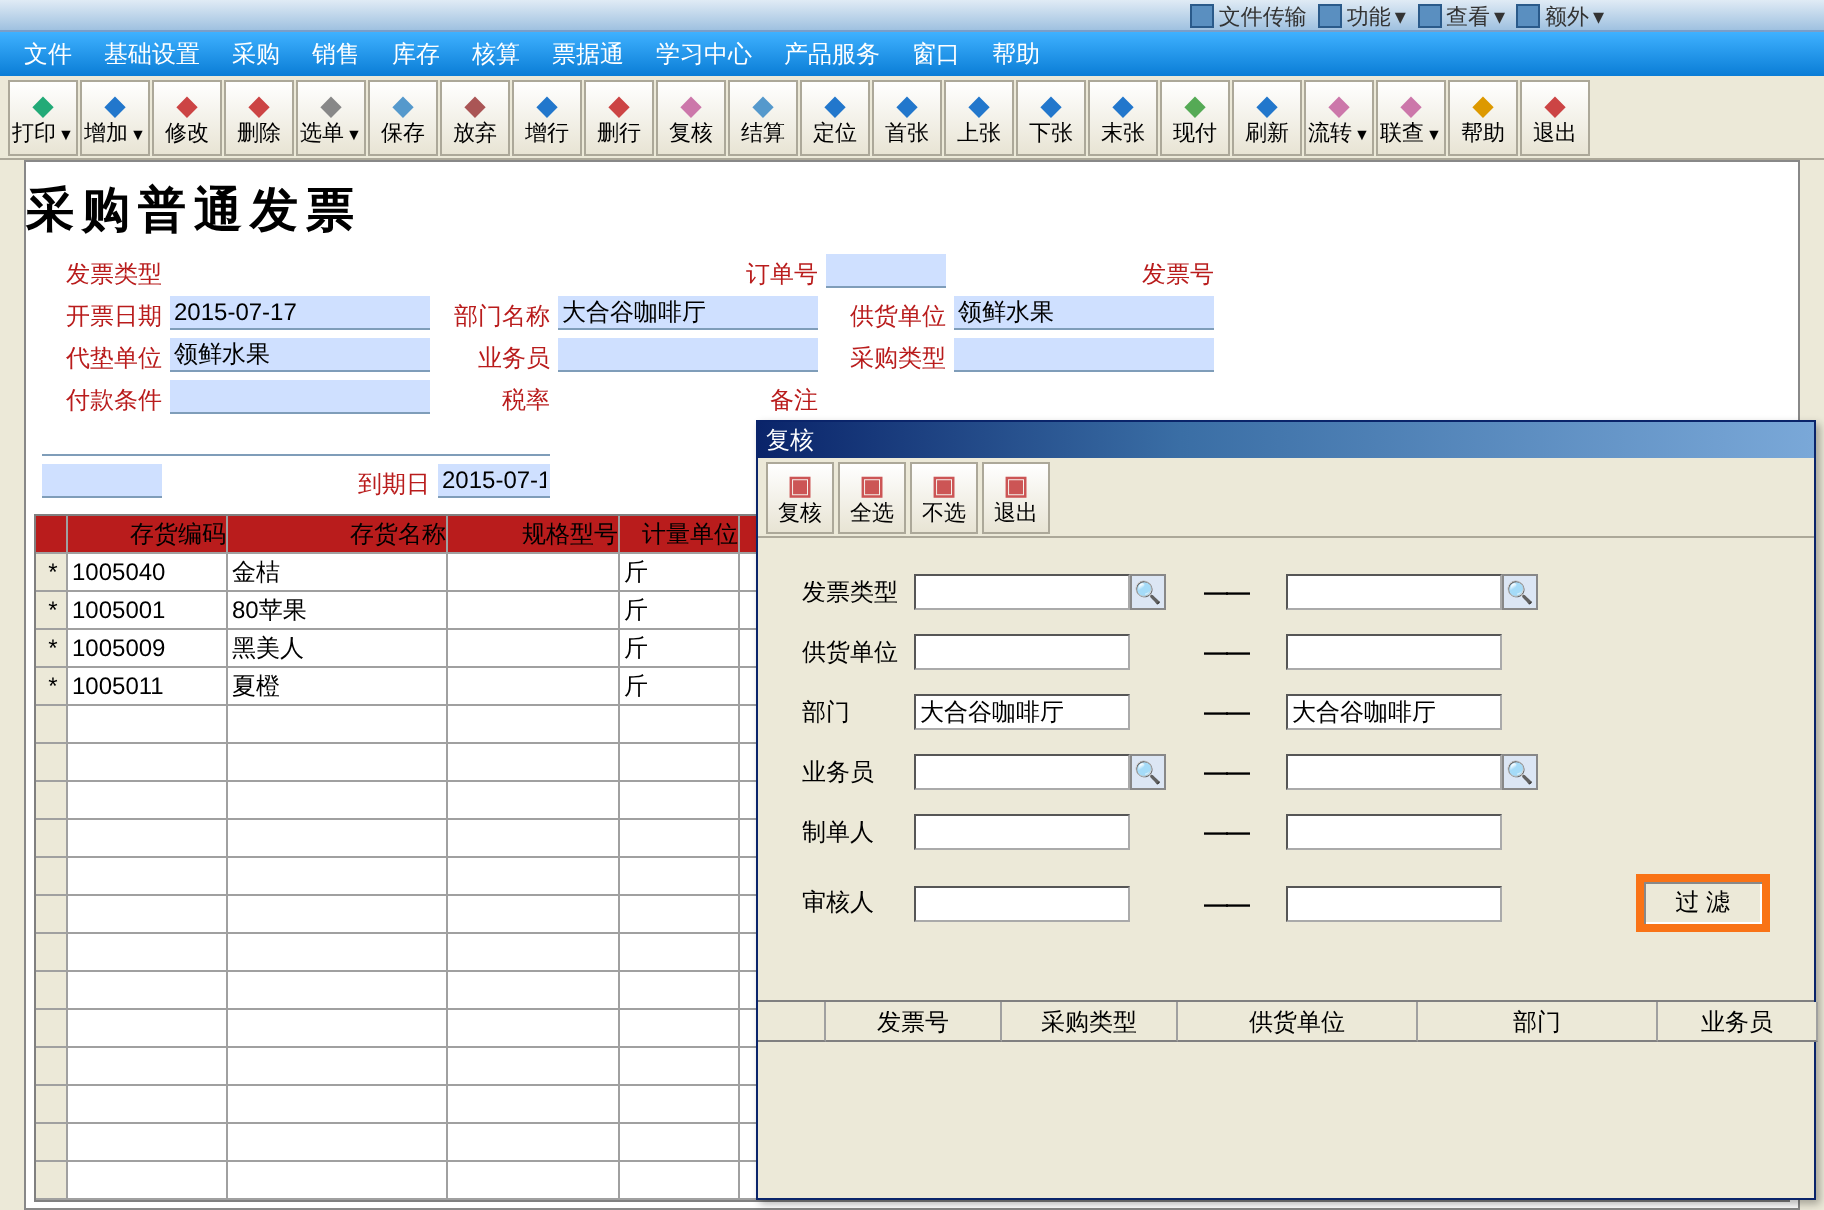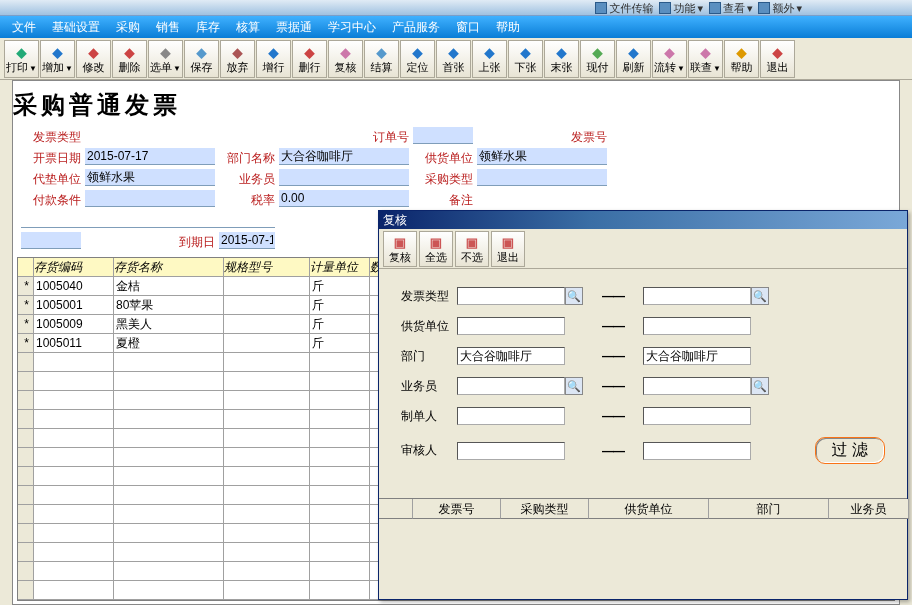--- a/index.html
+++ b/index.html
@@ -29,38 +29,38 @@
 
 .formgrid { display: grid; grid-template-columns: 60px 130px 56px 130px 60px 130px; row-gap: 2px; column-gap: 4px; padding: 2px 8px; }
 .lbl { color: #b91c1c; text-align: right; font-size: 12px; padding-top: 2px; }
 .inp { height: 17px; border: none; border-bottom: 1px solid #7f9db9; background: #cfe0ff; font-size: 12px; padding: 0 2px; }
 .inp.plain { background: #fff; }
 
 
 .dtable { margin: 4px 4px 0 4px; border: 1px solid #808080; }
 .dth { display: grid; grid-template-columns: 16px 80px 110px 86px 60px 52px; }
 .dth div, .drow div { border-right: 1px solid #a0a0a0; border-bottom: 1px solid #a0a0a0; height: 19px; line-height: 19px; font-size: 12px; overflow: hidden; }
-.dth div { background: #fef9c3; text-align: left; font-style: italic; }
+.dth div { background: #b91c1c; text-align: right; }
 .drow { display: grid; grid-template-columns: 16px 80px 110px 86px 60px 52px; }
 .drow .mark { text-align: center; background: #ece9d8; }
 .drow div { padding-left: 2px; }
 .emptyrows .drow div { height: 19px; }
 
 
 .dialog { position: absolute; left: 378px; top: 210px; width: 530px; height: 390px; background: #ece9d8; border: 1px solid #0a246a; box-shadow: 2px 2px 4px rgba(0,0,0,.3); }
 .dlg-title { height: 18px; background: linear-gradient(90deg,#0a246a,#3a6ea5 40%,#7aa8d8); color: #fff; font-size: 12px; padding: 1px 4px; }
 .dlg-tb { height: 40px; display: flex; align-items: center; padding: 2px 4px; gap: 1px; border-bottom: 1px solid #aca899; }
 .dlg-tb .tbtn { width: 34px; height: 36px; }
 .dlg-body { padding: 18px 22px; }
 .dlg-row { display: flex; align-items: center; margin-bottom: 12px; }
 .dlg-row .dl { width: 56px; font-size: 12px; }
 .dlg-row .df { width: 108px; height: 18px; border: 1px inset #aaa; background: #fff; font-size: 12px; padding: 0 2px; }
 .dlg-row .mag { width: 18px; height: 18px; border: 1px solid #888; background: #dce6f4; display:flex; align-items:center; justify-content:center; font-size:11px; cursor:pointer; }
 .dlg-row .dash { width: 60px; text-align: center; font-weight: bold; letter-spacing: -1px; }
-.dlg-row .btn { margin-left: auto; padding: 2px 16px; border: 1px solid #f97316; background: #ece9d8; cursor: pointer; font-size:16px; border-radius:10px; box-shadow: 1px 1px 0 #888 inset, -1px -1px 0 #fff inset; }
+.dlg-row .btn { margin-left: auto; padding: 2px 16px; border: 4px solid #f97316; background: #ece9d8; cursor: pointer; font-size:12px; border-radius:0; box-shadow: 1px 1px 0 #888 inset, -1px -1px 0 #fff inset; }
 
 
 .dlg-table { border-top: 1px solid #808080; margin-top: 4px; }
 .dlg-th { display: grid; grid-template-columns: 34px 88px 88px 120px 120px 80px; }
 .dlg-th div { background: #ece9d8; border-right: 1px solid #a0a0a0; border-bottom: 1px solid #808080; height: 20px; line-height: 20px; text-align: center; font-size: 12px; }
 </style>
 </head>
 <body>
 
 <div class="sysbar"></div>
@@ -200,21 +200,20 @@
     <div class="lbl">代垫单位</div>
     <input class="inp" value="领鲜水果" style="">
     <div class="lbl">业务员</div>
     <input class="inp" value="" style="">
 
     <div class="lbl">采购类型</div>
     <input class="inp" value="" style="">
     <div class="lbl">付款条件</div>
     <input class="inp" value="" style="">
     <div class="lbl">税率</div>
-    <input class="inp" value="0.00" style="">
 
     <div class="lbl">备注</div>
     <input class="inp plain" style="grid-column: span 3;" value="">
     <div></div>
       <div></div>
 
     <div class="lbl">账期管理</div>
     <input class="inp" value="" style="">
     <div class="lbl">到期日</div>
     <input class="inp" value="2015-07-17" style="">

